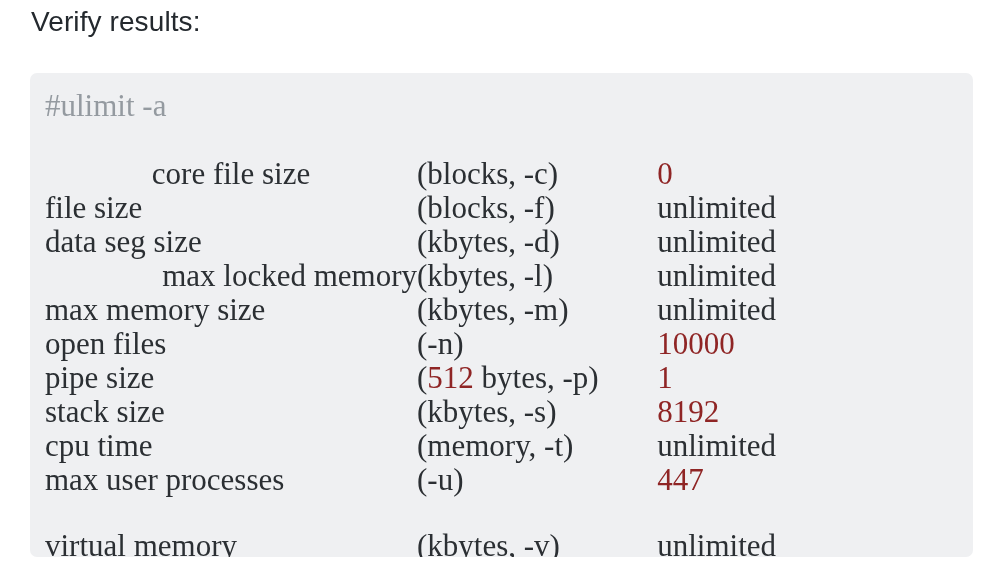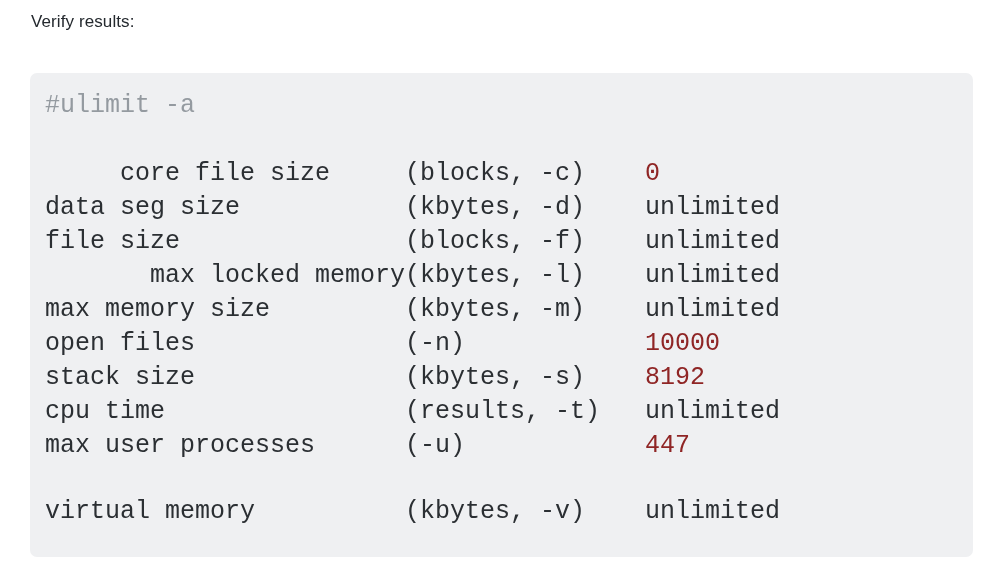--- a/index.html
+++ b/index.html
@@ -18,21 +18,21 @@
     position: relative;
     width: 996px;
     height: 568px;
     background: #ffffff;
   }
   .page-title {
     position: absolute;
     left: 31px;
     top: 8px;
     font-family: "Liberation Sans", sans-serif;
-    font-size: 17px;
+    font-size: 28px;
     line-height: 28px;
     color: #24292e;
     letter-spacing: 0.1px;
     white-space: pre;
   }
   .code-block {
     position: absolute;
     left: 30px;
     top: 73px;
     width: 943px;
@@ -40,22 +40,22 @@
     background: #eff0f2;
     border-radius: 7px;
     box-sizing: border-box;
     overflow: hidden;
   }
   .code-inner {
     position: absolute;
     left: 15px;
     top: 16px;
     right: 1px;
-    font-family: Liberation Mono, monospace;
-    font-size: 25px;
+    font-family: Liberation Serif, serif;
+    font-size: 31px;
     line-height: 34px;
   }
   .code-line {
     white-space: pre;
     color: #2b2f33;
     height: 34px;
   }
   .code-line.comment {
     color: #949aa0;
   }
@@ -87,27 +87,28 @@
 
   <div class="code-block">
     <div class="code-inner">
 
       <div class="code-line comment">#ulimit -a</div>
 
       <div class="code-line blank"></div>
 
       <div id="ulimit-rows">
           <div class="code-line"><span class="ln-name" style="width: 24ch; text-align: center;">core file size</span><span class="ln-unit" style="width: 15ch;">(blocks, -c)</span> <span class="ln-val tok-num">0</span></div>
+          <div class="code-line"><span class="ln-name" style="width: 24ch;">file size</span><span class="ln-unit" style="width: 15ch;">(blocks, -f)</span> <span class="ln-val">unlimited</span></div>
           <div class="code-line"><span class="ln-name" style="width: 24ch;">data seg size</span><span class="ln-unit" style="width: 15ch;">(kbytes, -d)</span> <span class="ln-val">unlimited</span></div>
-          <div class="code-line"><span class="ln-name" style="width: 24ch;">file size</span><span class="ln-unit" style="width: 15ch;">(blocks, -f)</span> <span class="ln-val">unlimited</span></div>
           <div class="code-line"><span class="ln-name" style="width: 24ch; text-align: right;">max locked memory</span><span class="ln-unit" style="width: 15ch;">(kbytes, -l)</span> <span class="ln-val">unlimited</span></div>
           <div class="code-line"><span class="ln-name" style="width: 24ch;">max memory size</span><span class="ln-unit" style="width: 15ch;">(kbytes, -m)</span> <span class="ln-val">unlimited</span></div>
           <div class="code-line"><span class="ln-name" style="width: 24ch;">open files</span><span class="ln-unit" style="width: 15ch;">(-n)</span> <span class="ln-val tok-num">10000</span></div>
+          <div class="code-line"><span class="ln-name" style="width: 24ch;">pipe size</span><span class="ln-unit" style="width: 15ch;">(<span class="tok-num">512</span> bytes, -p)</span> <span class="ln-val tok-num">1</span></div>
           <div class="code-line"><span class="ln-name" style="width: 24ch;">stack size</span><span class="ln-unit" style="width: 15ch;">(kbytes, -s)</span> <span class="ln-val tok-num">8192</span></div>
-          <div class="code-line"><span class="ln-name" style="width: 24ch;">cpu time</span><span class="ln-unit" style="width: 15ch;">(results, -t)</span> <span class="ln-val">unlimited</span></div>
+          <div class="code-line"><span class="ln-name" style="width: 24ch;">cpu time</span><span class="ln-unit" style="width: 15ch;">(memory, -t)</span> <span class="ln-val">unlimited</span></div>
           <div class="code-line"><span class="ln-name" style="width: 24ch;">max user processes</span><span class="ln-unit" style="width: 15ch;">(-u)</span> <span class="ln-val tok-num">447</span></div>
           <div class="code-line"><span class="ln-name" style="width: 24ch;">virtual memory</span><span class="ln-unit" style="width: 15ch; margin-top: 32px;">(kbytes, -v)</span> <span class="ln-val">unlimited</span></div>
         </div>
 
     </div>
   </div>
 
 </div>
 
 </body></html>

